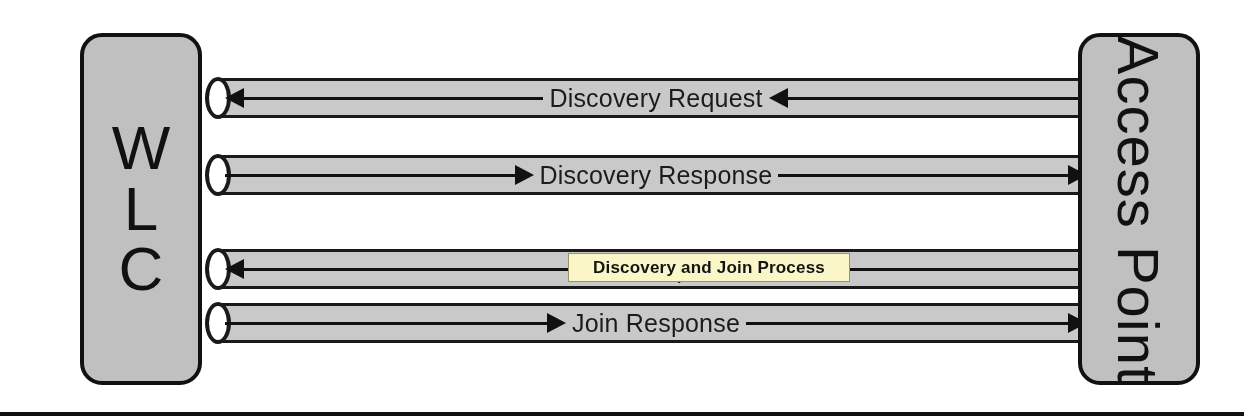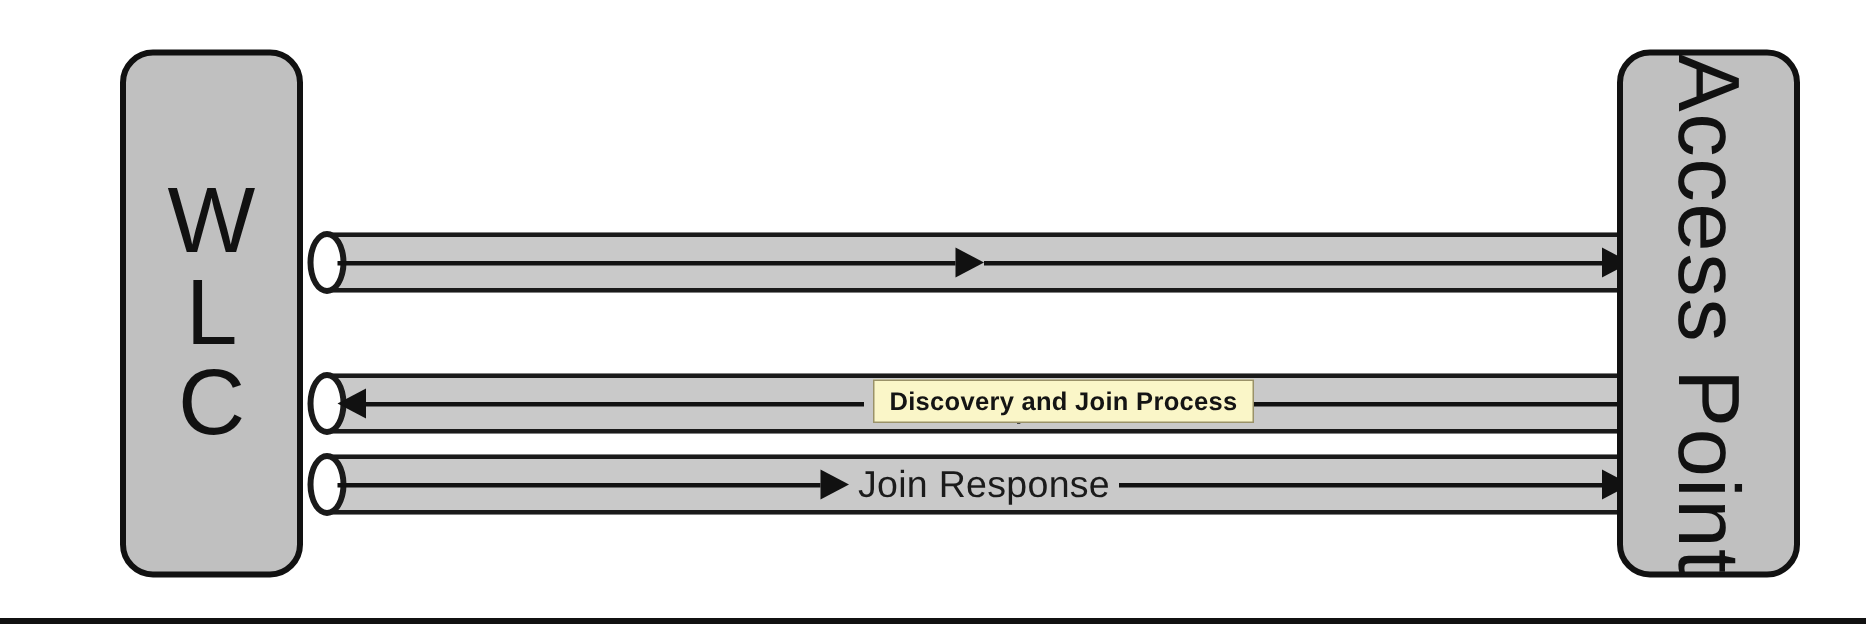--- a/index.html
+++ b/index.html
@@ -132,34 +132,33 @@
   }
   .head-right {
     border-left: 19px solid #111111;
   }
 
   
   #tooltip {
     position: absolute;
     left: 568px;
     top: 253px;
-    width: 254px;
+    width: 282px;
     height: 29px;
     background: #faf6c8;
     border: 1px solid #9a9268;
     box-sizing: border-box;
     display: flex;
     align-items: center;
     justify-content: center;
     font-size: 17px;
     font-weight: bold;
     color: #141414;
     z-index: 20;
     letter-spacing: 0.2px;
-    margin-left: 14px;
   }
 
   
   #bottom-rule {
     position: absolute;
     left: 0;
     top: 412px;
     width: 1244px;
     height: 4px;
     background: #111111;
@@ -176,27 +175,39 @@
       <span>W</span>
       <span>L</span>
       <span>C</span>
     </div>
   </div>
 
   <div class="node-box" id="ap-box">
     <div class="node-label-rot">Access Point</div>
   </div>
 
+  <div class="tube" style="top:78px;">
+    <div class="tube-body"></div>
+    <div class="tube-cap"></div>
+    <div class="tube-inner">
+      <div class="head head-left"></div>
+      <div class="seg"></div>
+      <div class="msg-label">Discovery Request</div>
+      <div class="head head-left"></div>
+      <div class="seg"></div>
+    </div>
+  </div>
 
   <div class="tube" style="top:155px;">
     <div class="tube-body"></div>
     <div class="tube-cap"></div>
     <div class="tube-inner">
       <div class="seg"></div>
       <div class="head head-right"></div>
+      <div class="msg-label">Discovery Response</div>
       <div class="seg"></div>
       <div class="head head-right"></div>
     </div>
   </div>
 
   <div class="tube" style="top:249px;">
     <div class="tube-body"></div>
     <div class="tube-cap"></div>
     <div class="tube-inner">
       <div class="head head-left"></div>

